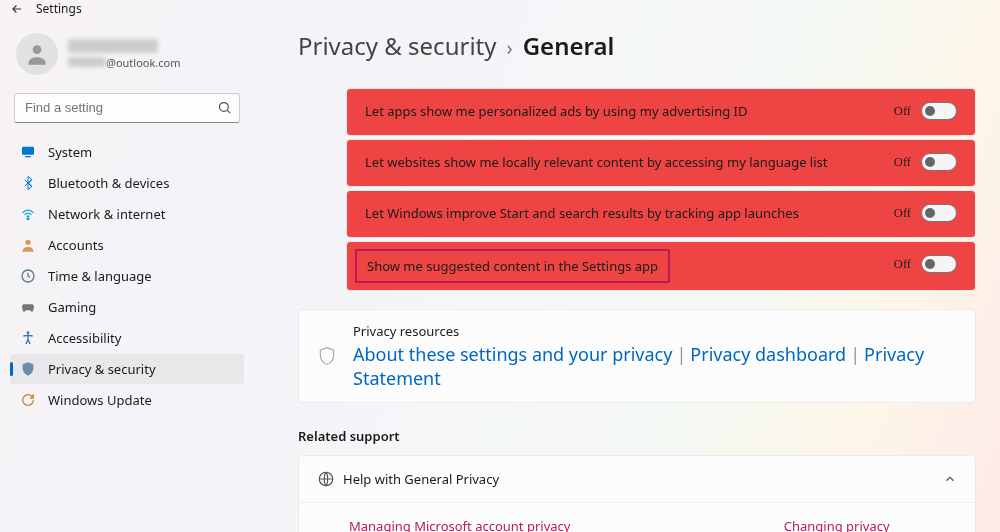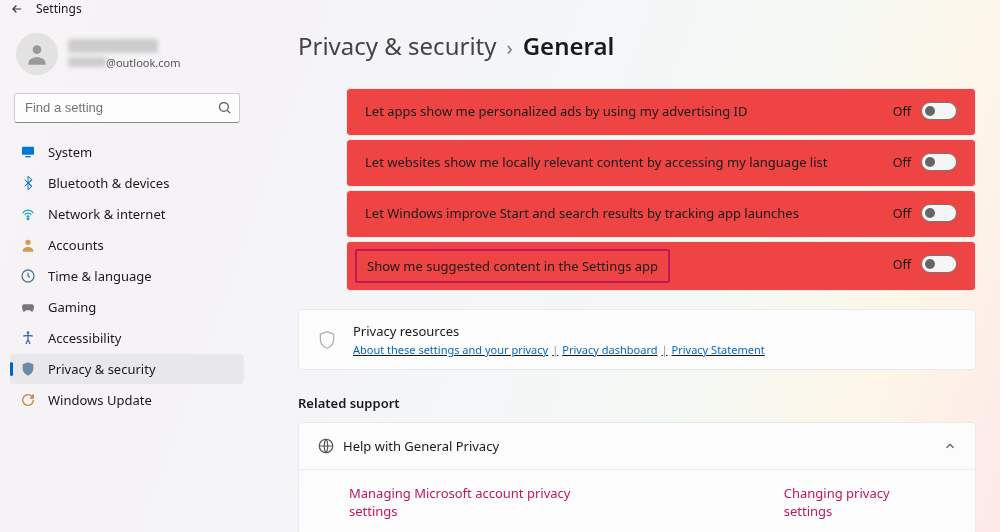--- a/index.html
+++ b/index.html
@@ -29,28 +29,28 @@
   .main { flex: 1; padding: 12px 24px 0 48px; overflow-y: auto; }
   .breadcrumb { display: flex; align-items: baseline; gap: 10px; font-size: 24px; margin-bottom: 26px; }
   .bc-parent { font-weight: 400; color:#444; }
   .bc-sep { font-weight:400; font-size:20px; color:#777; }
   .bc-current { font-weight: 600; }
   .tiles { display: flex; flex-direction: column; gap: 3px; margin-bottom: 18px; }
   .tile { background: #ef4444; border: 1px solid #eaeaea; border-radius: 4px; padding: 13px 18px; display: flex; align-items: flex-start; justify-content: space-between; min-height: 48px; margin-left: 48px; }
   .tile-label { font-size: 13px; }
   .tile .highlight-wrap { border: 2px solid #be185d; border-radius: 2px; padding: 6px 10px; margin: -6px -10px; }
   .toggle-cell { display: flex; align-items: center; gap: 10px; }
-  .toggle-txt { font-size: 12.5px; }
+  .toggle-txt { font-size: 12.5px; font-family: Liberation Serif, serif; }
   .toggle { width: 36px; height: 18px; border: 1px solid #777; border-radius: 10px; position: relative; background: #f5f5f5; }
   .toggle::after { content:""; position:absolute; left:3px; top:3px; width:10px; height:10px; border-radius:50%; background:#666; }
   .res-tile { background:#fcfcfd; border:1px solid #eaeaea; border-radius:4px; padding: 12px 18px; display:flex; align-items:center; gap:16px; margin-bottom: 24px; }
   .shield { color:#888; }
   .res-lines { display:flex; flex-direction:column; gap:2px; }
   .res-title { font-size: 13px; }
-  .res-links { font-size: 11px; text-decoration: underline; }
+  .res-links { font-size: 18px; }
   .res-links a { color:#0067c0; text-decoration:none; }
   .res-links .div { color:#999; padding:0 4px; }
   .section-h { font-size: 13px; font-weight: 600; margin-bottom: 10px; }
   .support { background:#fcfcfd; border:1px solid #eaeaea; border-radius:4px; margin-bottom: 20px; }
   .support-head { display:flex; align-items:center; gap:8px; padding: 14px 18px; cursor:pointer; }
   .support-head .globe { color:#555; }
   .support-head .ttl { flex:1; font-size: 13px; }
   .chev { color:#555; }
   .support-links { border-top: 1px solid #eee; padding: 14px 50px 18px; display:flex; gap: 190px; }
   .support-links a { color:#be185d; font-size:13px; text-decoration:none; }

